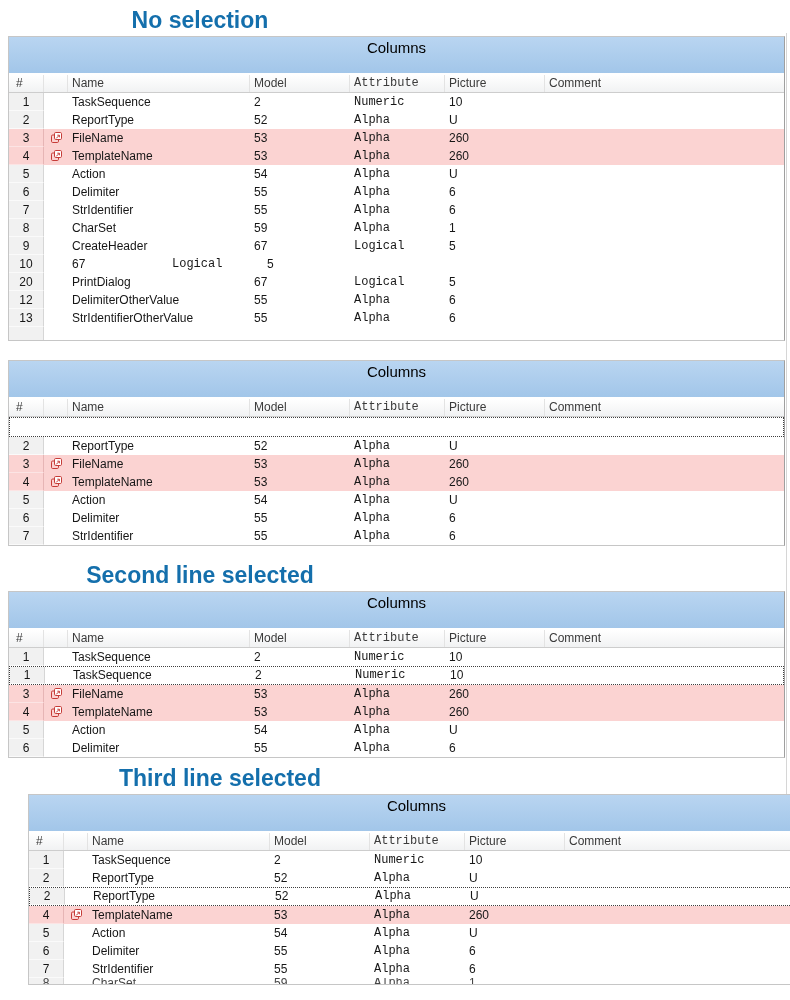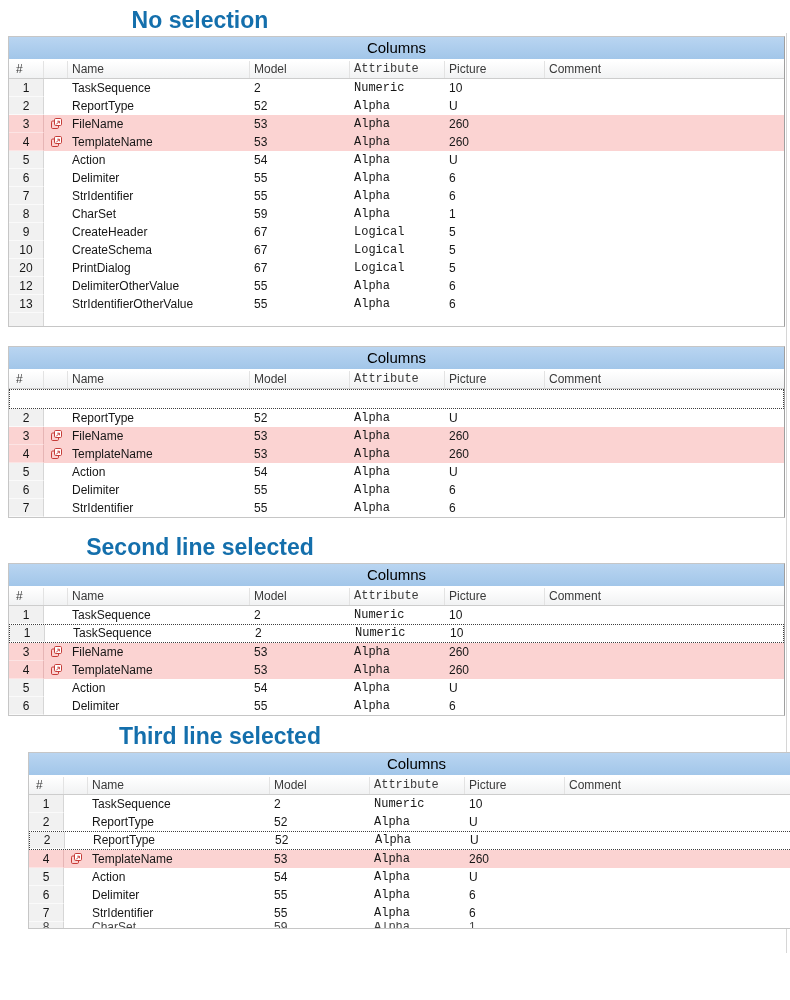--- a/index.html
+++ b/index.html
@@ -17,21 +17,21 @@
   .s0 { margin-top:7px; }
   .s1 { margin-top:19px; }
   .s2 { margin-top:16px; }
   .s3 { margin-top:7px;padding-left:20px; }
 
   .grid {
     margin-left:8px; width:777px; background:#ffffff;
     border:1px solid #c6c6c6; border-right-color:#9f9f9f;
   }
   .grid-caption {
-    height:22px; line-height:22px; text-align:center;
+    height:36px; line-height:22px; text-align:center;
     font-size:15px; color:var(--caption-text);
     background:linear-gradient(var(--caption-bg-top), var(--caption-bg-bottom));
     margin-bottom:2px;
   }
   .grid-header {
     display:flex; height:18px;
     background:linear-gradient(#ffffff,#f1f2f3);
     border-bottom:1px solid #cdcdcd;
   }
   .hcell {
@@ -185,21 +185,20 @@
             <div class="cell c-icon"></div>
             <div class="cell c-name">CreateHeader</div>
             <div class="cell c-model">67</div>
             <div class="cell c-attr">Logical</div>
             <div class="cell c-pic">5</div>
             <div class="cell c-comment"></div>
           </div>
           <div class="row">
             <div class="cell c-num gutter">10</div>
             <div class="cell c-icon"></div>
-            <div class="cell c-name">CreateSchema</div>
             <div class="cell c-model">67</div>
             <div class="cell c-attr">Logical</div>
             <div class="cell c-pic">5</div>
             <div class="cell c-comment"></div>
           </div>
           <div class="row">
             <div class="cell c-num gutter">20</div>
             <div class="cell c-icon"></div>
             <div class="cell c-name">PrintDialog</div>
             <div class="cell c-model">67</div>

